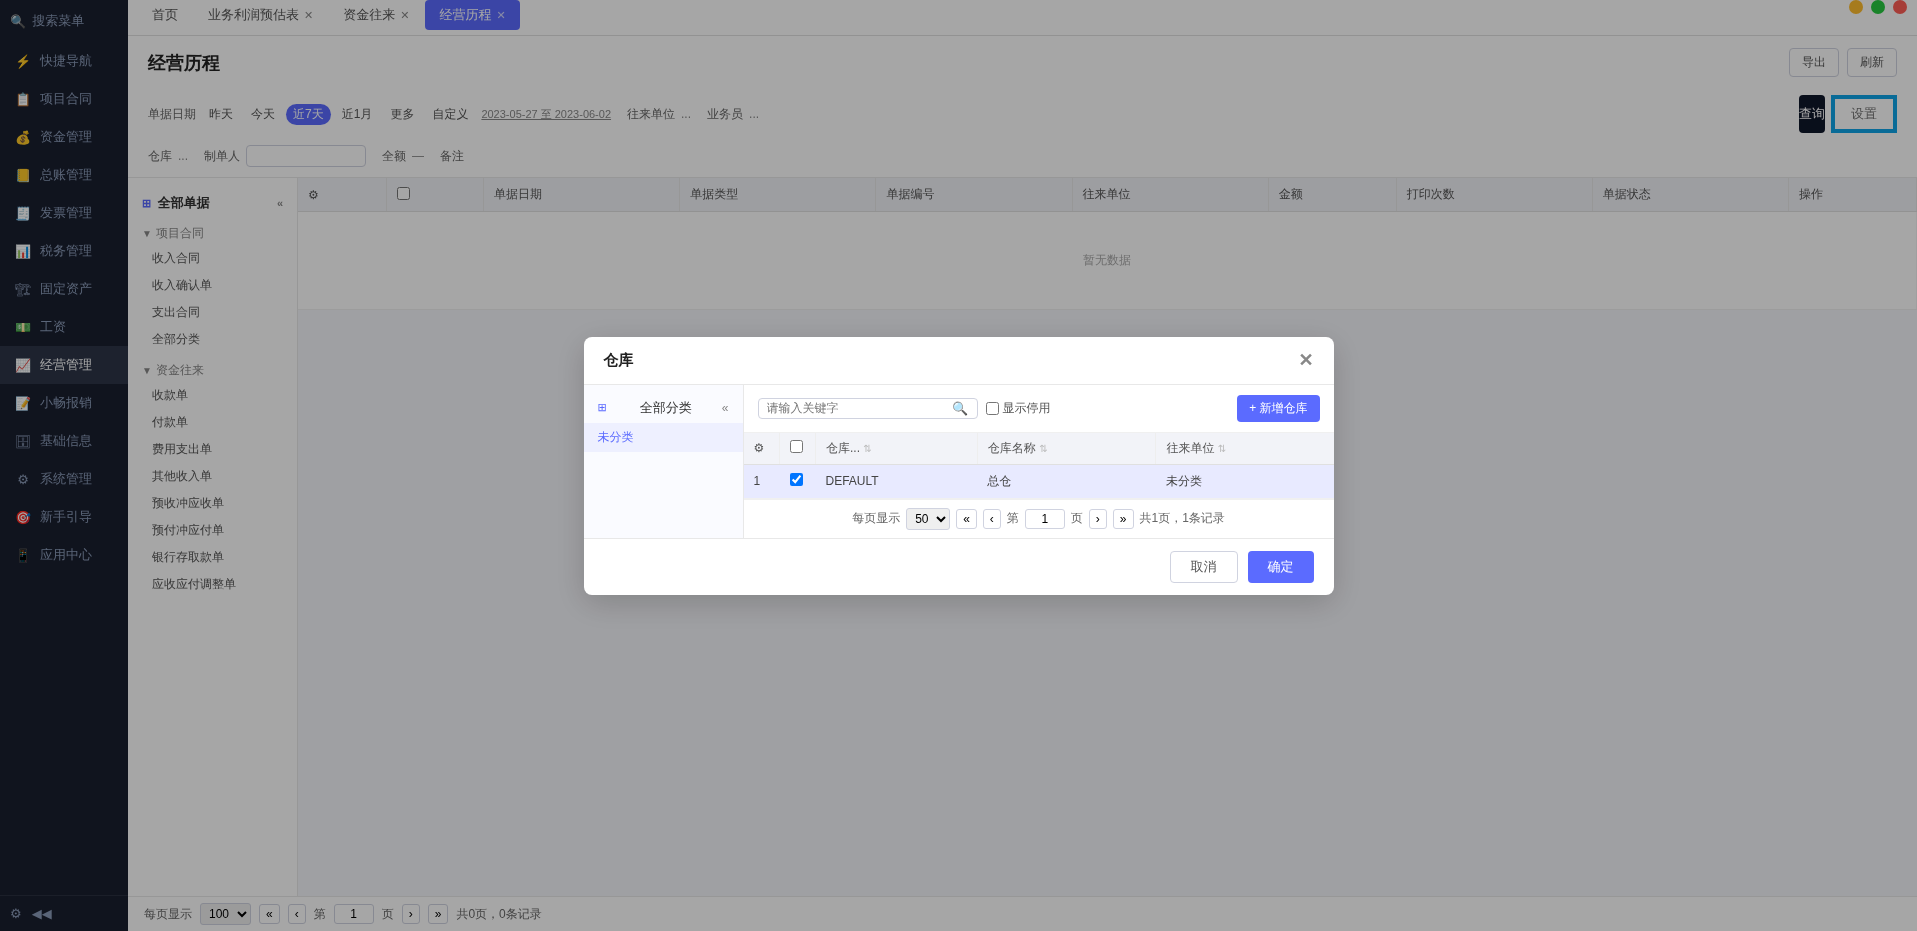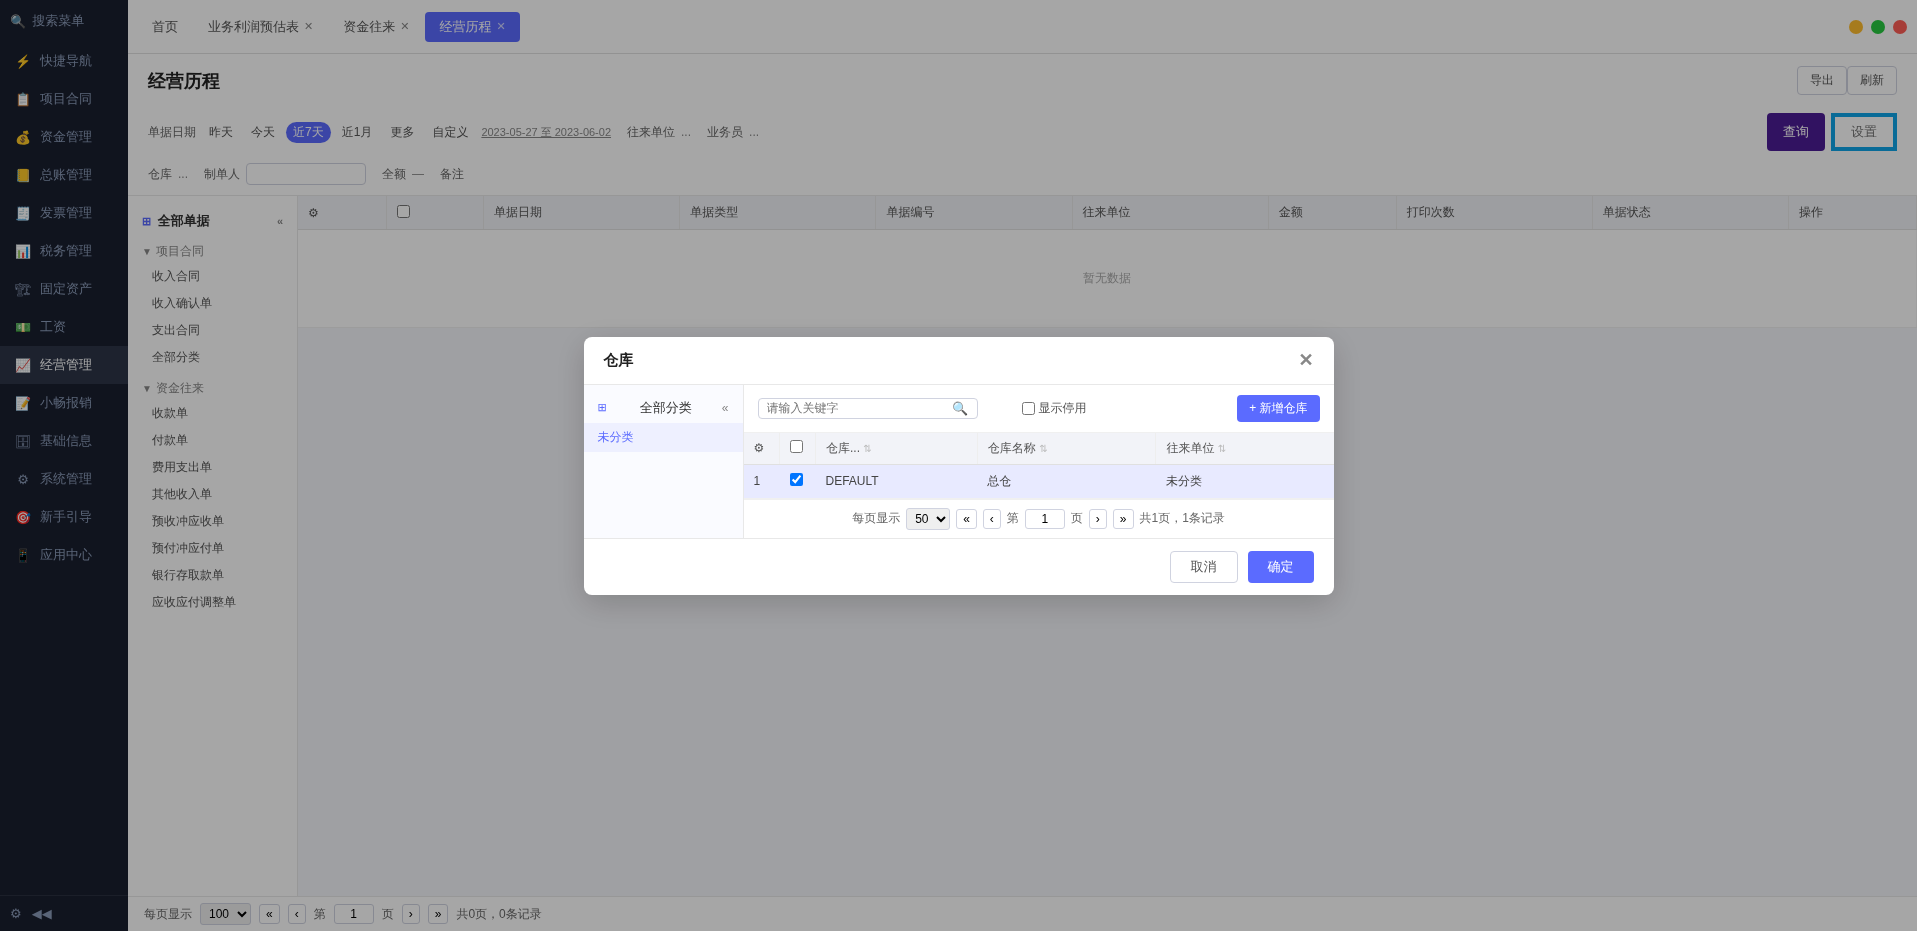--- a/index.html
+++ b/index.html
@@ -51,23 +51,23 @@
       flex-direction: column;
       background: #f5f6fa;
       overflow: hidden;
     }
 
     
     .tabs-bar {
       background: #fff;
       border-bottom: 1px solid #e0e0e0;
       display: flex;
-      align-items: center;
+      align-items: flex-start;
       padding: 0 10px;
-      height: 54px;
+      height: 36px;
       gap: 2px;
     }
     .tab {
       padding: 6px 14px;
       border-radius: 4px 4px 0 0;
       font-size: 13px;
       cursor: pointer;
       color: #555;
       display: flex;
       align-items: center;
@@ -88,21 +88,21 @@
       padding: 12px 20px 0 20px;
       border-bottom: 1px solid #e8e8e8;
     }
     .page-title-row {
       display: flex;
       align-items: center;
       justify-content: space-between;
       margin-bottom: 10px;
     }
     .page-title { font-size: 18px; font-weight: 600; color: #222; }
-    .header-actions { display: flex; gap: 0; align-items: center; }
+    .header-actions { display: flex; gap: 8px; align-items: center; }
     .btn-export, .btn-refresh {
       padding: 5px 12px;
       border: 1px solid #d0d3e0;
       border-radius: 4px;
       font-size: 12px;
       cursor: pointer;
       background: #fff;
       color: #555;
       display: flex; align-items: center; gap: 4px;
     }
@@ -138,22 +138,22 @@
     .filter-ellipsis { color: #888; font-size: 12px; cursor: pointer; }
 
     
     .filter-row2 {
       display: flex;
       align-items: center;
       gap: 16px;
       padding: 4px 0 10px 0;
     }
     .btn-primary {
-      padding: 6px 16px;
-      background: #4c1d95;
+      padding: 6px 0;
+      background: #0f172a;
       color: #fff;
       border: none;
       border-radius: 4px;
       font-size: 13px;
       cursor: pointer;
     }
     .btn-secondary {
       padding: 6px 16px;
       background: #fff;
       color: #737373;
@@ -364,21 +364,20 @@
       max-width: 220px;
     }
     .modal-search-icon { color: #888; }
     .checkbox-label {
       display: flex;
       align-items: center;
       gap: 4px;
       font-size: 12px;
       color: #555;
       cursor: pointer;
-      margin-left: 36px;
     }
     .btn-add-warehouse {
       margin-left: auto;
       background: #5b6bff;
       color: #fff;
       border: none;
       border-radius: 4px;
       padding: 5px 12px;
       font-size: 12px;
       cursor: pointer;

